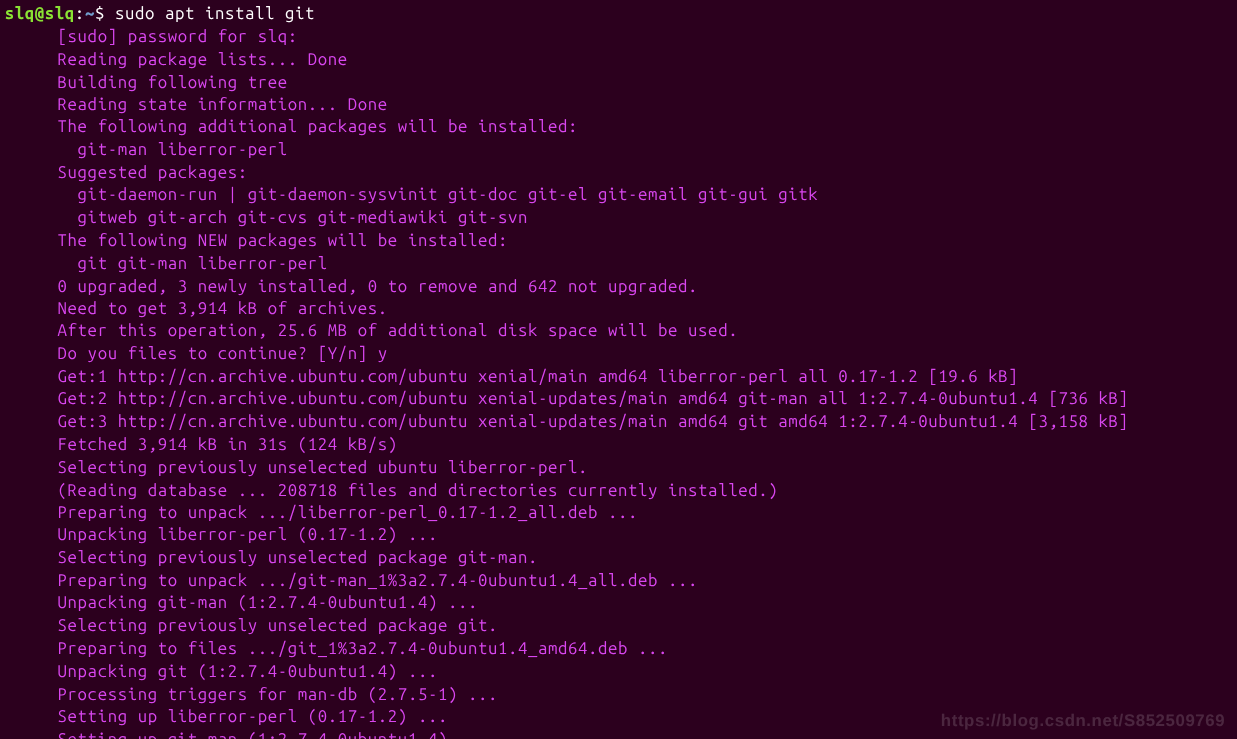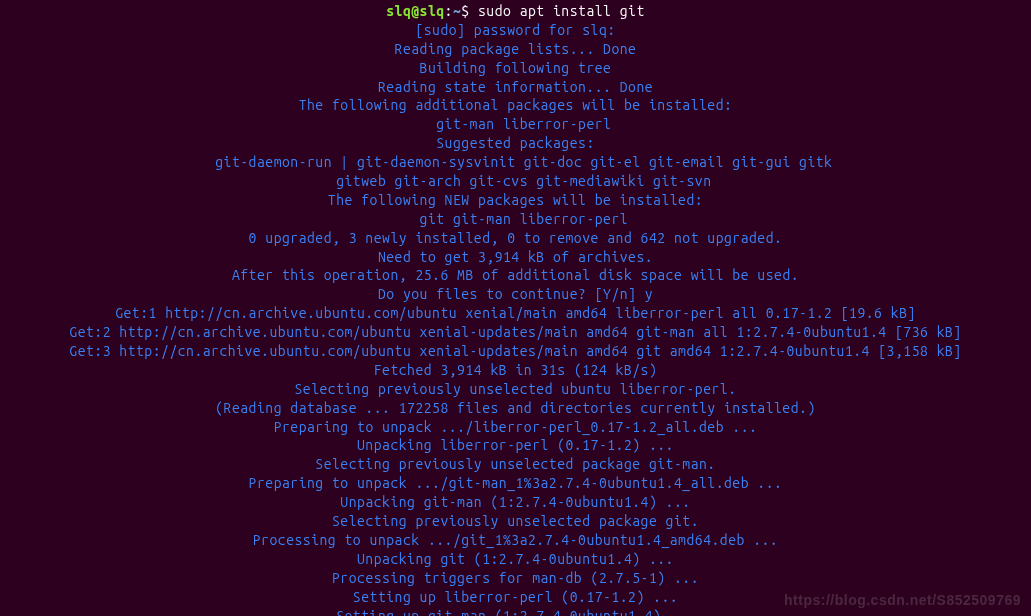--- a/index.html
+++ b/index.html
@@ -1,19 +1,18 @@
 <!DOCTYPE html>
 <html><head>
   <meta charset="utf-8">
   <style>
     * {
       margin: 0;
       padding: 0;
       box-sizing: border-box;
-      text-align: center;
     }
     body {
       background-color: #2c001e;
       color: #ffffff;
       font-family: 'Ubuntu Mono', 'DejaVu Sans Mono', 'Courier New', monospace;
       font-size: 14px;
       line-height: 1.35;
       padding: 2px 4px;
       width: 1031px;
       height: 616px;
@@ -35,21 +34,22 @@
       color: #729fcf;
       font-weight: bold;
     }
     .prompt-dollar {
       color: #ffffff;
     }
     .command {
       color: #ffffff;
     }
     .output {
-      color: #3b82f6;
+      color: #d946ef;
+      margin-left: 44px;
     }
     .watermark {
       position: absolute;
       bottom: 6px;
       right: 10px;
       color: rgba(255, 255, 255, 0.15);
       font-size: 14px;
       font-family: Arial, sans-serif;
       letter-spacing: 0.5px;
       font-weight: bold;
@@ -72,26 +72,26 @@
 <div class="terminal-line output">  git git-man liberror-perl</div>
 <div class="terminal-line output">0 upgraded, 3 newly installed, 0 to remove and 642 not upgraded.</div>
 <div class="terminal-line output">Need to get 3,914 kB of archives.</div>
 <div class="terminal-line output">After this operation, 25.6 MB of additional disk space will be used.</div>
 <div class="terminal-line output">Do you files to continue? [Y/n] y</div>
 <div class="terminal-line output">Get:1 http://cn.archive.ubuntu.com/ubuntu xenial/main amd64 liberror-perl all 0.17-1.2 [19.6 kB]</div>
 <div class="terminal-line output">Get:2 http://cn.archive.ubuntu.com/ubuntu xenial-updates/main amd64 git-man all 1:2.7.4-0ubuntu1.4 [736 kB]</div>
 <div class="terminal-line output">Get:3 http://cn.archive.ubuntu.com/ubuntu xenial-updates/main amd64 git amd64 1:2.7.4-0ubuntu1.4 [3,158 kB]</div>
 <div class="terminal-line output">Fetched 3,914 kB in 31s (124 kB/s)</div>
 <div class="terminal-line output">Selecting previously unselected ubuntu liberror-perl.</div>
-<div class="terminal-line output">(Reading database ... 172258 files and directories currently installed.)</div>
+<div class="terminal-line output">(Reading database ... 208718 files and directories currently installed.)</div>
 <div class="terminal-line output">Preparing to unpack .../liberror-perl_0.17-1.2_all.deb ...</div>
 <div class="terminal-line output">Unpacking liberror-perl (0.17-1.2) ...</div>
 <div class="terminal-line output">Selecting previously unselected package git-man.</div>
 <div class="terminal-line output">Preparing to unpack .../git-man_1%3a2.7.4-0ubuntu1.4_all.deb ...</div>
 <div class="terminal-line output">Unpacking git-man (1:2.7.4-0ubuntu1.4) ...</div>
 <div class="terminal-line output">Selecting previously unselected package git.</div>
-<div class="terminal-line output">Processing to unpack .../git_1%3a2.7.4-0ubuntu1.4_amd64.deb ...</div>
+<div class="terminal-line output">Preparing to files .../git_1%3a2.7.4-0ubuntu1.4_amd64.deb ...</div>
 <div class="terminal-line output">Unpacking git (1:2.7.4-0ubuntu1.4) ...</div>
 <div class="terminal-line output">Processing triggers for man-db (2.7.5-1) ...</div>
 <div class="terminal-line output">Setting up liberror-perl (0.17-1.2) ...</div>
 <div class="terminal-line output">Setting up git-man (1:2.7.4-0ubuntu1.4) ...</div>
 
 <div class="watermark">https://blog.csdn.net/S852509769</div>
 
 </body></html>

